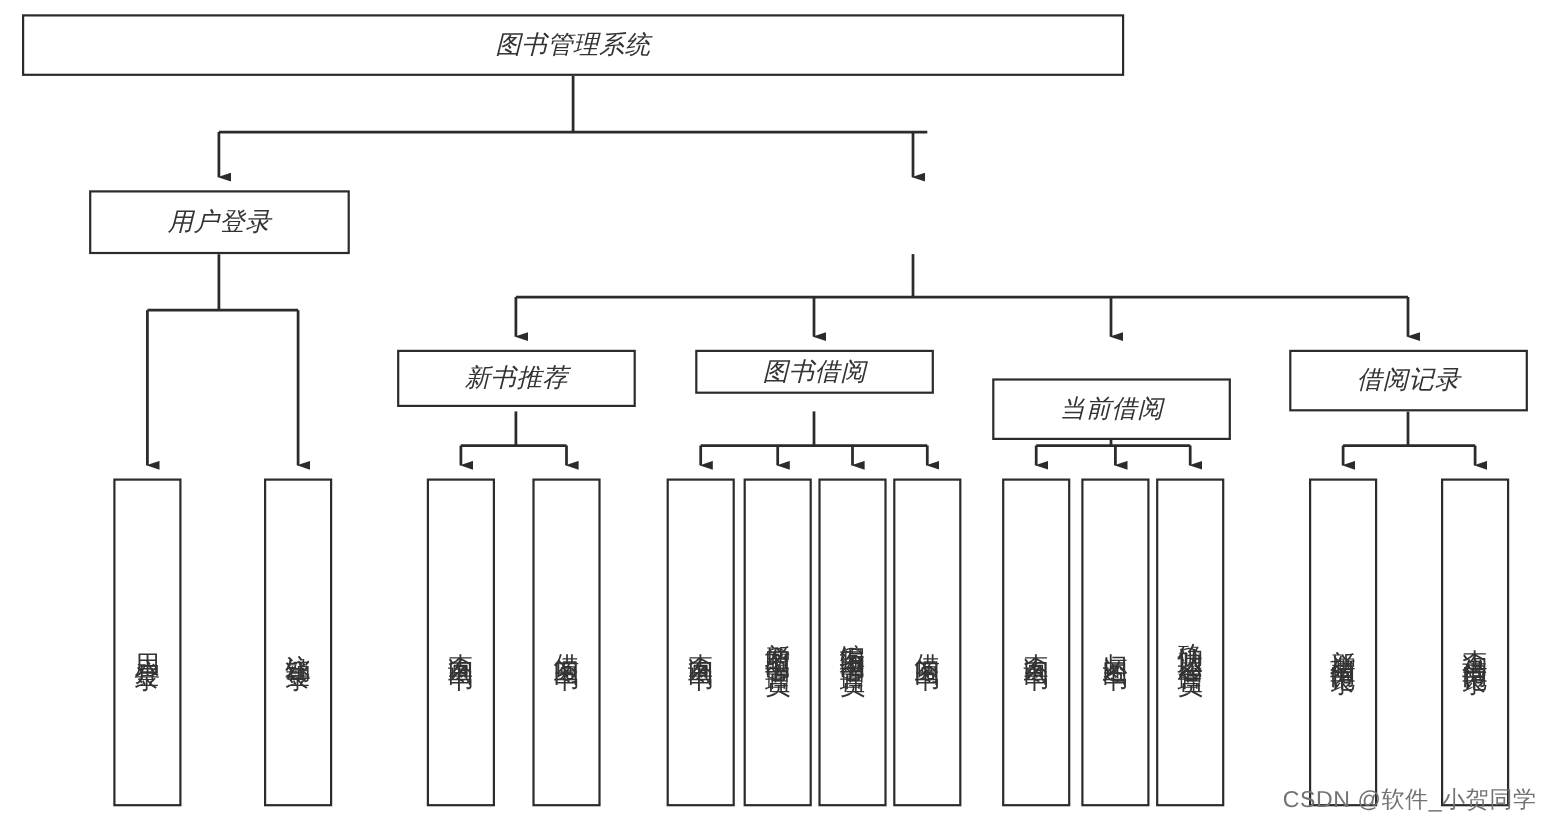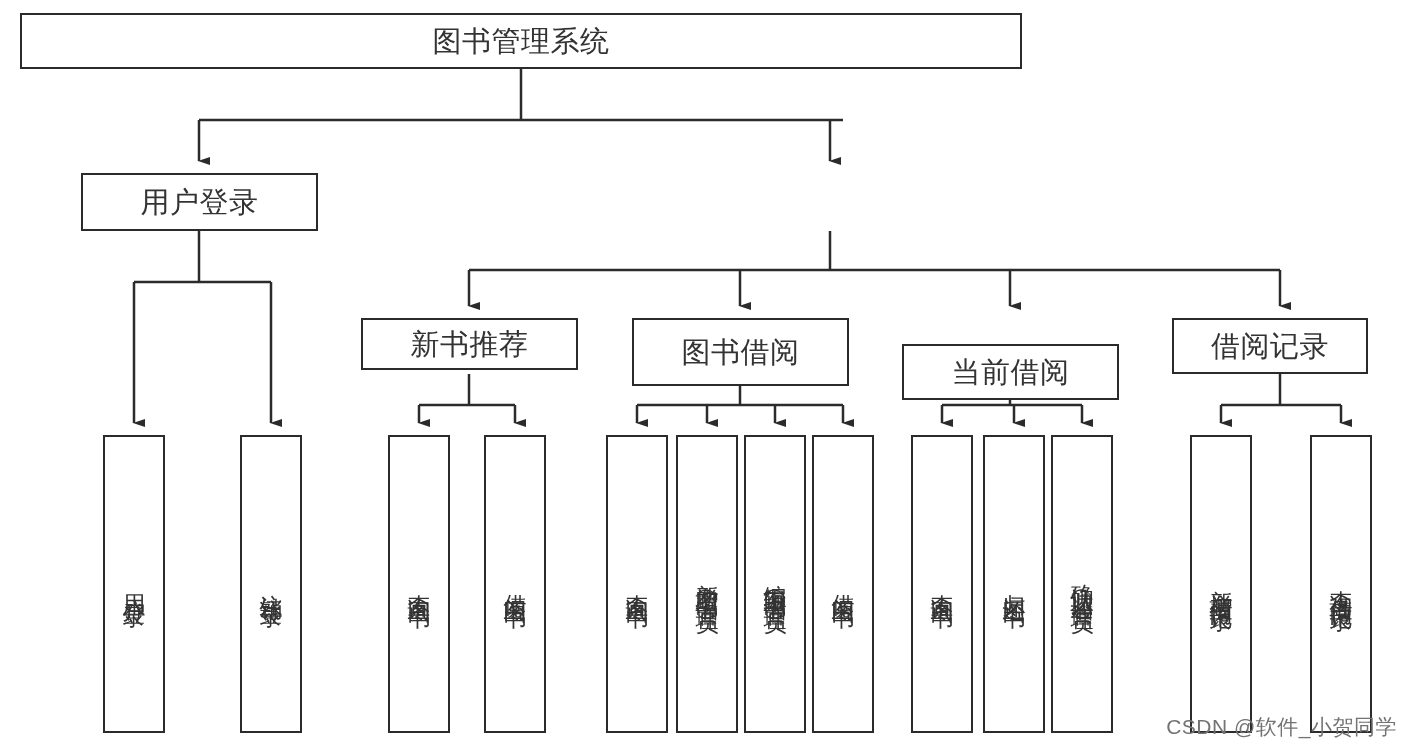--- a/index.html
+++ b/index.html
@@ -29,23 +29,24 @@
     position: absolute;
     box-sizing: border-box;
     border: 2px solid #2b2b2b;
     background: #ffffff;
     display: flex;
     align-items: center;
     justify-content: center;
     color: #333333;
   }
   .node.horiz {
-    font-size: 29px;
+    font-size: 23px;
     letter-spacing: 0.5px;
     line-height: 1.2;
+    font-style: italic;
   }
   .node.vert {
     writing-mode: vertical-rl;
     text-orientation: upright;
     font-size: 23px;
     letter-spacing: 4px;
     line-height: 1.25;
     padding: 6px 0;
   }
   .node .lbl {
@@ -125,27 +126,27 @@
     <span class="lbl">图书管理系统</span>
   </div>
 
   <div class="node horiz" id="n-l2_user_login" style="left: 81px; top: 173px; width: 237px; height: 58px;">
     <span class="lbl">用户登录</span>
   </div>
 
   <div class="node horiz" id="n-l3_new_book_rec" style="left: 361px; top: 318px; width: 217px; height: 52px;">
     <span class="lbl">新书推荐</span>
   </div>
-  <div class="node horiz" id="n-l3_book_borrow" style="left: 632px; top: 318px; width: 217px; height: 68px;">
+  <div class="node horiz" id="n-l3_book_borrow" style="left: 632px; top: 318px; width: 217px; height: 40px;">
     <span class="lbl">图书借阅</span>
   </div>
   <div class="node horiz" id="n-l3_current_borrow" style="left: 902px; top: 318px; width: 217px; height: 56px; margin-top: 26px;">
     <span class="lbl">当前借阅</span>
   </div>
-  <div class="node horiz" id="n-l3_borrow_record" style="left: 1172px; top: 318px; width: 196px; height: 56px;">
+  <div class="node horiz" id="n-l3_borrow_record" style="left: 1172px; top: 318px; width: 217px; height: 56px;">
     <span class="lbl">借阅记录</span>
   </div>
 
   <div class="node vert" id="n-leaf_user_login" style="left: 103px; top: 435px; width: 62px; height: 298px;">
     <span class="lbl">用户登录</span>
   </div>
   <div class="node vert" id="n-leaf_logout" style="left: 240px; top: 435px; width: 62px; height: 298px;">
     <span class="lbl">注销登录</span>
   </div>
 

